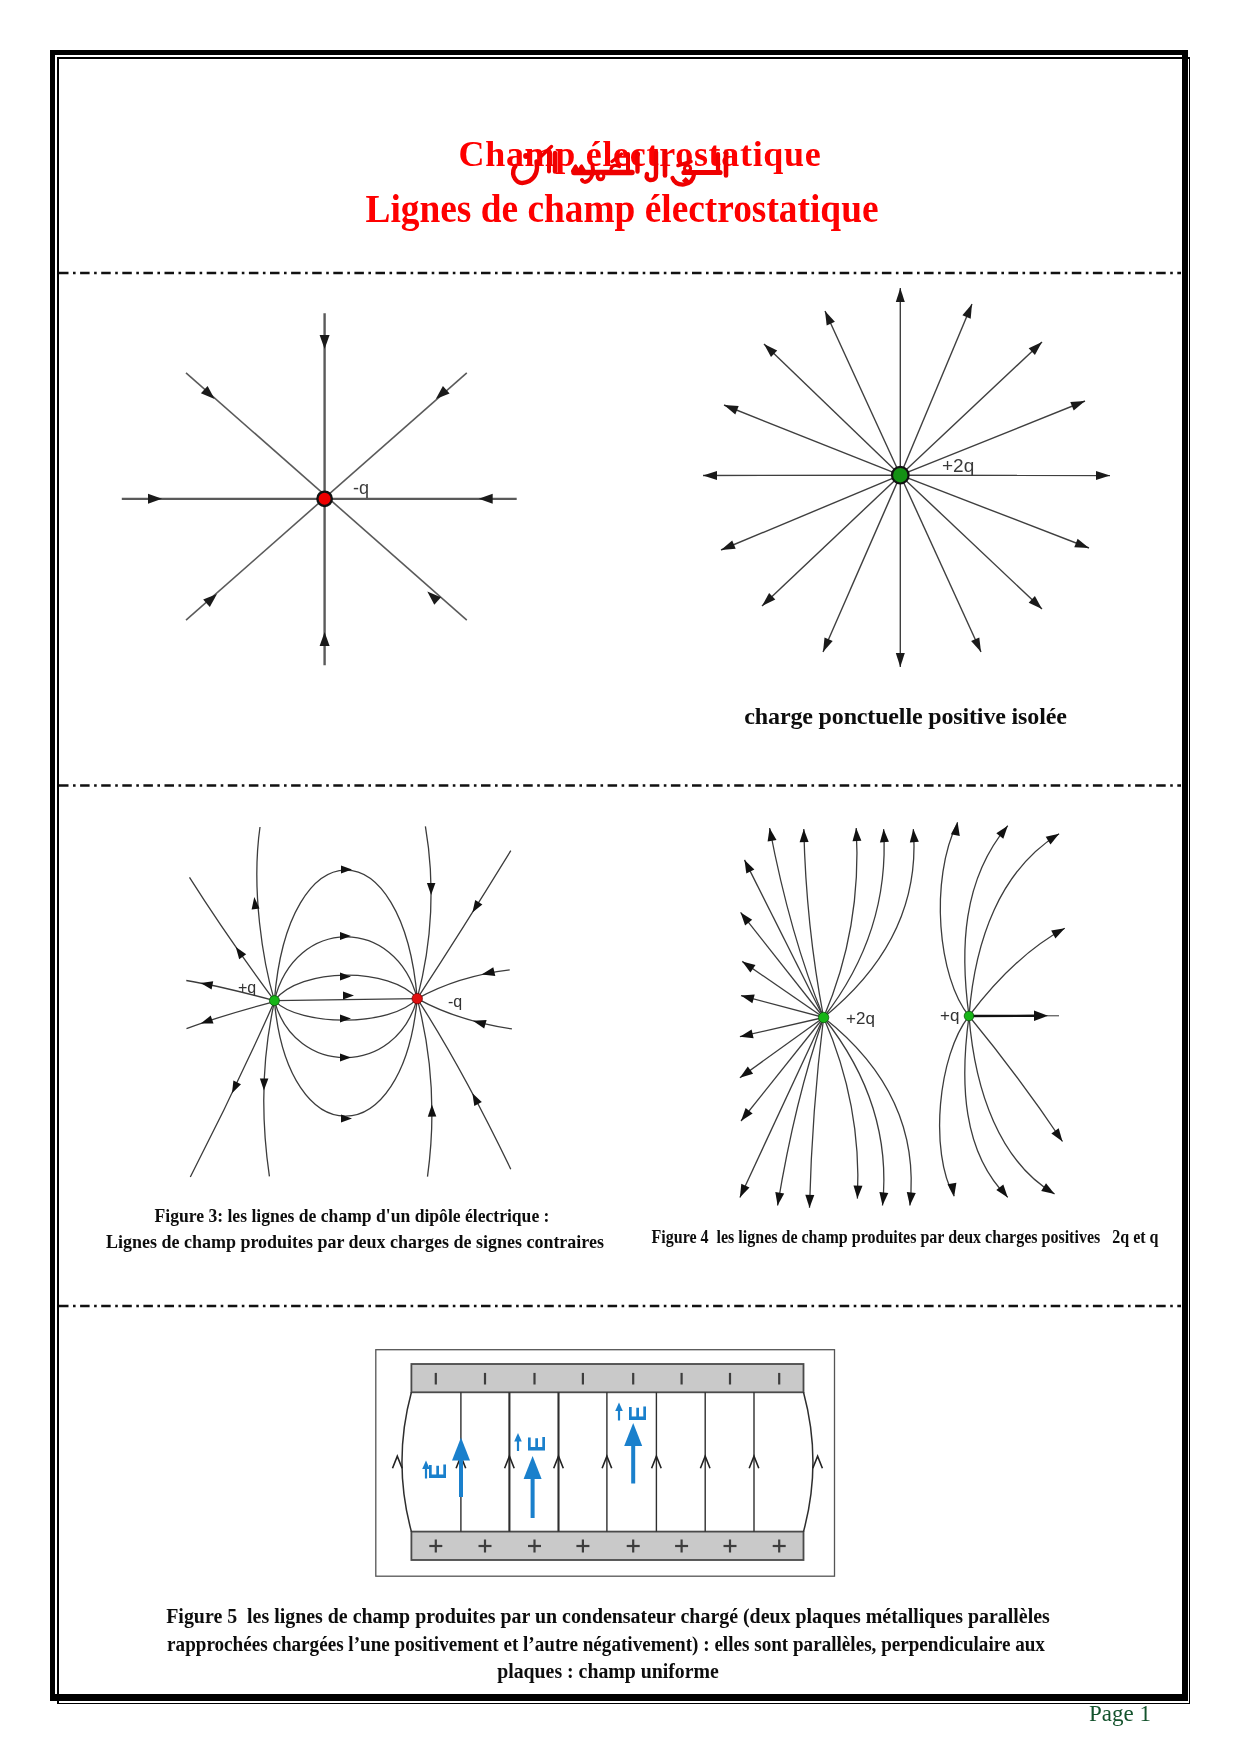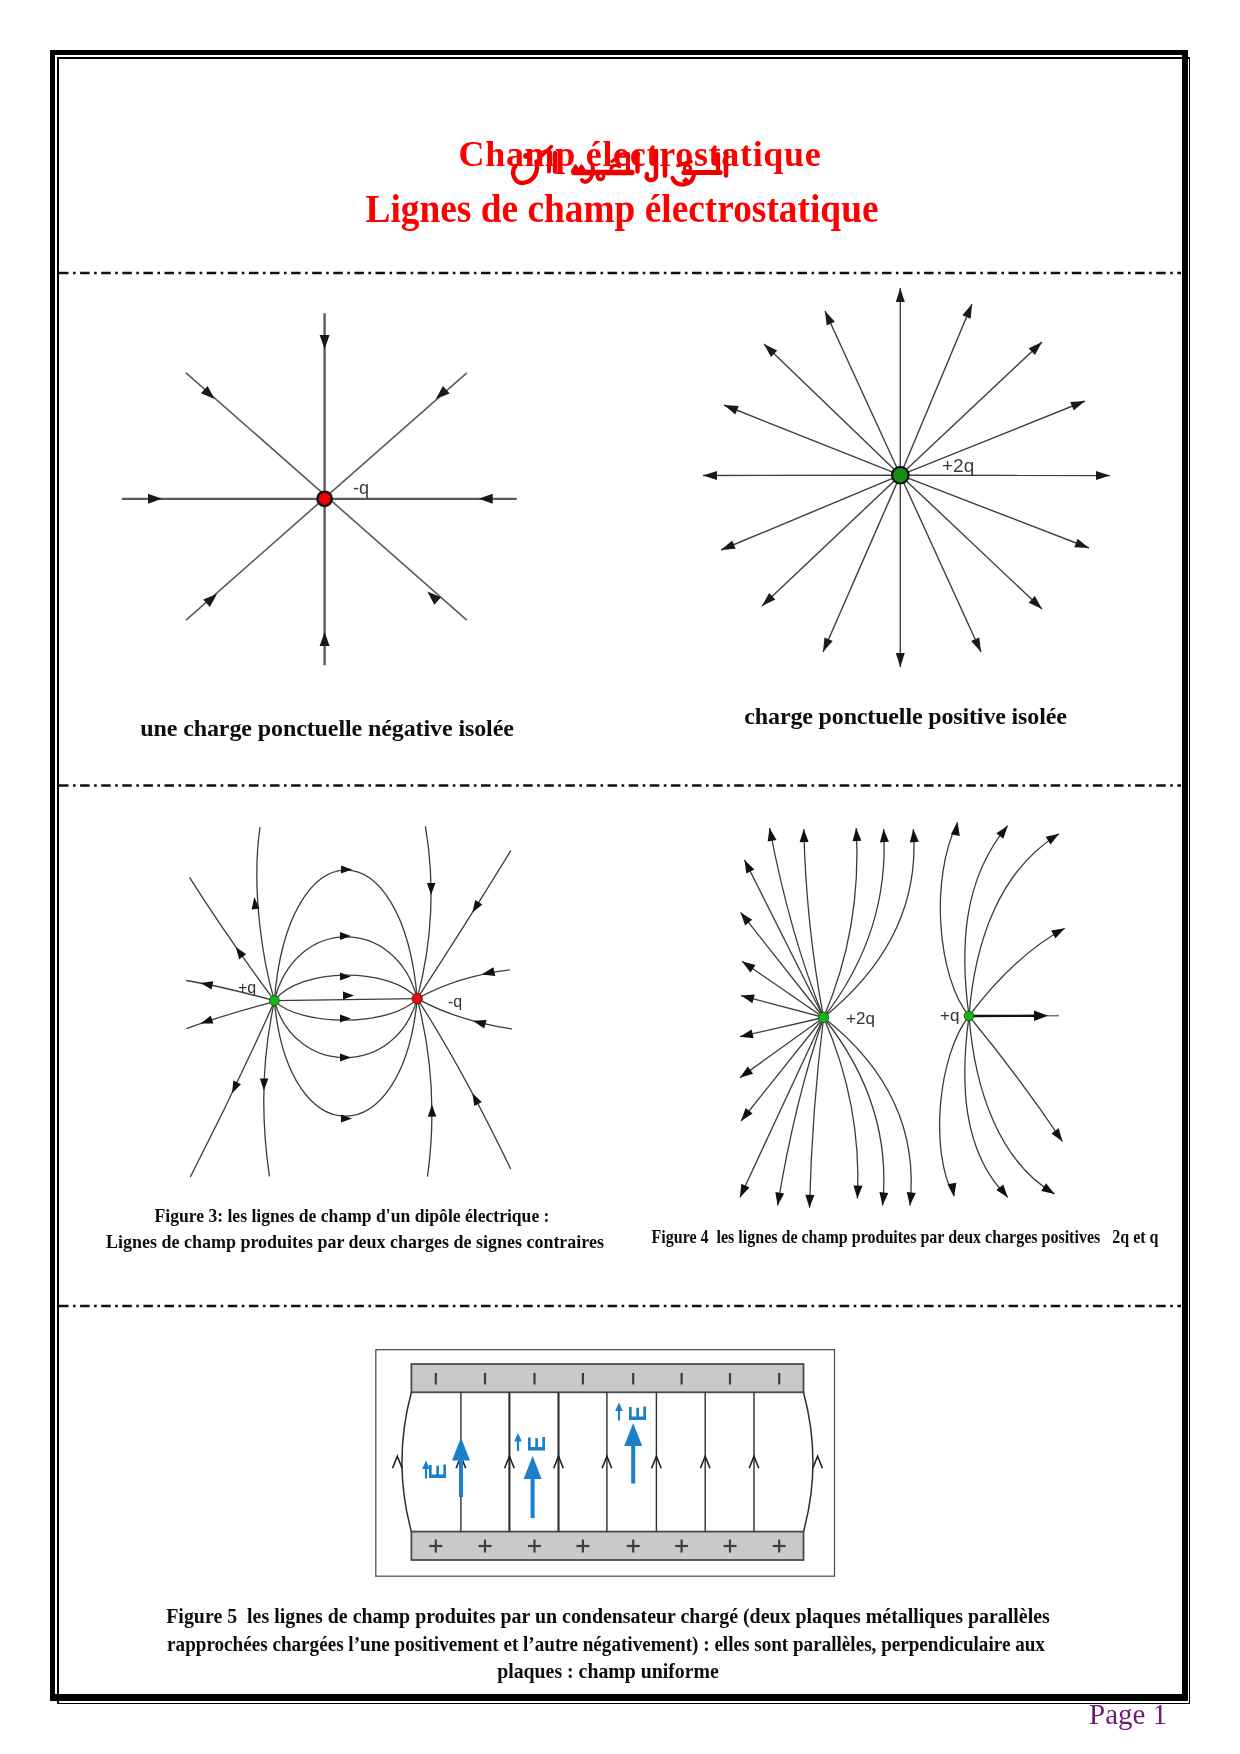--- a/index.html
+++ b/index.html
@@ -270,23 +270,22 @@
       </g>
       <line x1="518" y1="1451" x2="518" y2="1439" stroke="#1a80cc" stroke-width="2.2"></line>
       <polygon points="518,1433 514.2,1441.5 521.8,1441.5" fill="#1a80cc"></polygon>
 <g transform="translate(645.5,1421.5) rotate(-90)">
         <text x="0" y="0" font-family="Liberation Sans, sans-serif" font-size="24" font-weight="bold" fill="#1a80cc">E</text>
       </g>
       <line x1="619" y1="1420.5" x2="619" y2="1408.5" stroke="#1a80cc" stroke-width="2.2"></line>
       <polygon points="619,1402.5 615.2,1411.0 622.8,1411.0" fill="#1a80cc"></polygon>
   </svg>
 
-  <div class="cap" style="left:327px; top:715.1px; font-size:24px; line-height:26.5px; letter-spacing:-0.1px; transform:translateX(-50%);">une charge ponctuelle négative isolée</div>
   <div class="cap" style="left:905.5px; top:703px; font-size:24px; line-height:26.5px; letter-spacing:-0.15px; transform:translateX(-50%);">charge ponctuelle positive isolée</div>
   <div class="cap" style="left:351.5px; top:1203.2px; font-size:19.5px; line-height:25.5px; transform:translateX(-50%) scaleX(0.902);">Figure 3: les lignes de champ d'un dipôle électrique :</div>
   <div class="cap" style="left:355px; top:1228.7px; font-size:19.5px; line-height:25.5px; transform:translateX(-50%) scaleX(0.922);">Lignes de champ produites par deux charges de signes contraires</div>
   <div class="cap" style="left:905.3px; top:1226.1px; font-size:19.5px; line-height:22px; transform:translateX(-50%) scaleX(0.821);">Figure 4&nbsp;&nbsp;les lignes de champ produites par deux charges positives&nbsp;&nbsp;&nbsp;2q et q</div>
   <div class="cap" style="left:608px; top:1603.3px; font-size:20px; line-height:27.5px; transform:translateX(-50%) scaleX(0.995);">Figure 5&nbsp;&nbsp;les lignes de champ produites par un condensateur chargé (deux plaques métalliques parallèles</div>
   <div class="cap" style="left:606px; top:1630.8px; font-size:20px; line-height:27.5px; transform:translateX(-50%) scaleX(0.956);">rapprochées chargées l’une positivement et l’autre négativement) : elles sont parallèles, perpendiculaire aux</div>
   <div class="cap" style="left:607.6px; top:1658.3px; font-size:20px; line-height:27.5px; transform:translateX(-50%) scaleX(0.99);">plaques : champ uniforme</div>
 
-  <div class="abs" style="left:1089px; top:1700.9px; font-size:29px; line-height:26px; color:#701a75;">Page 1</div>
+  <div class="abs" style="left:1089px; top:1700.9px; font-size:23px; line-height:26px; color:#14532d;">Page 1</div>
 </div>
 
 </body></html>

